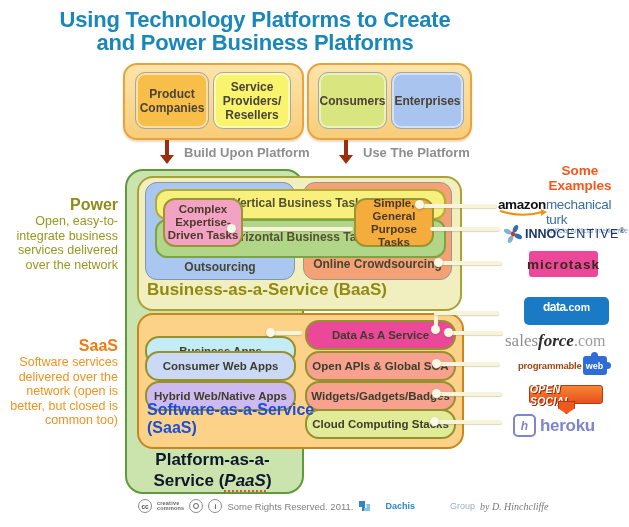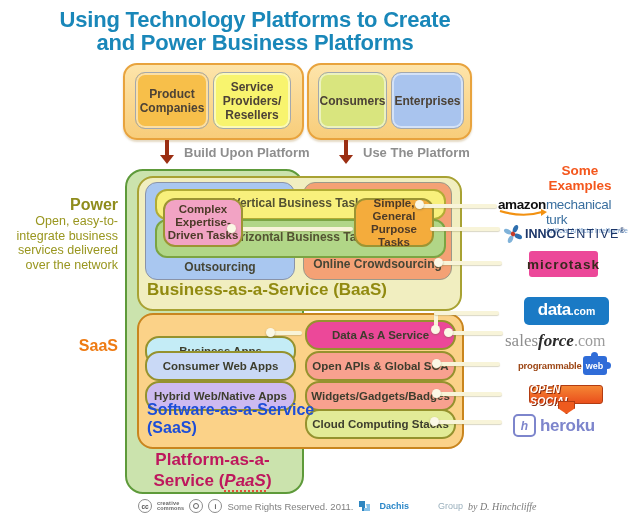--- a/index.html
+++ b/index.html
@@ -57,21 +57,21 @@
   .amzn-prod{font-size:13.5px;font-weight:500;color:#3a6f9f;letter-spacing:-0.3px;}
   .amzn-tag{font-size:6.5px;color:#7aa0cc;text-align:right;}
   .inno-txt{font-size:12.5px;color:#1c3668;}
   .inno-b{font-weight:800;}
   .inno-r{letter-spacing:1.3px;font-weight:500;}
   .sup{font-size:7px;vertical-align:super;}
   .microtask{background:#ec4899;border-radius:3px;display:flex;align-items:center;justify-content:center;
              font-size:13.5px;font-weight:800;color:#38291d;letter-spacing:1px;}
   .datacom{background:#1a7ac5;border-radius:5px;display:flex;align-items:baseline;justify-content:center;
            color:#fff;padding-top:3px;}
-  .datacom .b{font-size:17px;font-weight:800;letter-spacing:-0.5px;}
+  .datacom .b{font-size:12px;font-weight:800;letter-spacing:-0.5px;}
   .datacom .s{font-size:10.5px;font-weight:700;}
   .sf{font-family:"Liberation Serif","DejaVu Serif",serif;display:flex;align-items:baseline;}
   .sf .p1{font-size:17px;color:#8e8e8e;}
   .sf .p2{font-size:17px;color:#2b2b2b;font-style:italic;font-weight:700;}
   .sf .p3{font-size:16px;color:#9b9b9b;}
   .pw{display:flex;align-items:center;}
   .pw .t{font-size:9.5px;font-weight:800;color:#9d4716;letter-spacing:-0.2px;}
   .pw .puzzle{position:relative;width:24px;height:19px;background:#2f6cd8;border-radius:3px;margin-left:1px;
               display:flex;align-items:center;justify-content:center;color:#fff;font-size:9px;font-weight:800;}
   .pw .puzzle:before{content:"";position:absolute;top:-4px;left:8px;width:7px;height:7px;border-radius:50%;background:#2f6cd8;}
@@ -85,21 +85,21 @@
   .heroku .ic{width:19px;height:19px;border:2.5px solid #7d85cc;border-radius:5px;display:flex;
               align-items:center;justify-content:center;font-size:12px;font-weight:800;font-style:italic;}
   .heroku .tx{font-size:17px;font-weight:800;letter-spacing:-0.3px;}
   
   .footer{left:138px;top:499px;display:flex;align-items:center;gap:5px;z-index:1;}
   .cc-badge{width:12px;height:12px;border:1px solid #8c8c8c;border-radius:50%;display:inline-flex;
             align-items:center;justify-content:center;font-size:6.5px;font-weight:700;color:#555;flex:0 0 auto;}
   .cc-inner{width:4px;height:4px;border:1px solid #666;border-radius:50%;}
   .cc-text{font-size:5.5px;line-height:5.5px;color:#666;font-weight:700;letter-spacing:0.2px;}
   .rights{font-size:9.5px;color:#808080;}
-  .dachis{display:flex;align-items:center;gap:8px;}
+  .dachis{display:flex;align-items:center;gap:14px;}
   .dachis .b{font-size:9px;font-weight:800;color:#2b87c8;}
   .dachis .l{font-size:9px;color:#9ab0bd;margin-left:21px;}
   .byline{font-size:10px;font-style:italic;color:#7a7a7a;font-family:"Liberation Serif","DejaVu Serif",serif;}
 </style>
 </head>
 <body>
 
 <div id="canvas">
 
   <div class="abs title preline">Using Technology Platforms to Create
@@ -130,20 +130,25 @@
 
   <div class="abs note" style="left:0px;top:196px;color:#99961f;">
     <div class="hd" style="color:#8f8c1c;">Power</div>
     <div class="bd preline">Open, easy-to-
 integrate business
 services delivered
 over the network</div>
   </div>
   <div class="abs note" style="left:0px;top:337px;color:#f0921f;">
     <div class="hd" style="color:#ee7b13;">SaaS</div>
+    <div class="bd preline">Software services
+delivered over the
+network (open is
+better, but closed is
+common too)</div>
   </div>
 
   <div class="abs paas-box"></div>
 
   <div class="abs baas-box"></div>
   <div class="abs inner-box" style="left:145px;top:182px;width:148px;height:96px;background:#a9c7f0;border:1.5px solid #8a93a8;">
     <div class="inner-label" style="bottom:5px;">Network-Based Outsourcing</div>
   </div>
   <div class="abs inner-box" style="left:303px;top:182px;width:147px;height:96px;background:#f4a175;border:1.5px solid #9a9a8a;">
     <div class="inner-label" style="bottom:8px;">Online Crowdsourcing</div>
@@ -166,21 +171,21 @@
   <div class="abs pill" style="left:145px;top:336px;background:#c4ecf6;">Business Apps</div>
   <div class="abs pill" style="left:145px;top:351px;background:#c9d9f6;">Consumer Web Apps</div>
   <div class="abs pill" style="left:145px;top:381px;background:#cdbaf0;">Hybrid Web/Native Apps</div>
   <div class="abs pill" style="left:305px;top:320px;background:#ec4899;">Data As A Service</div>
   <div class="abs pill" style="left:305px;top:351px;background:#f8a18f;">Open APIs &amp; Global SOA</div>
   <div class="abs pill" style="left:305px;top:381px;background:#f8a18f;">Widgets/Gadgets/Badges</div>
   <div class="abs pill" style="left:305px;top:409px;background:#e2eb97;">Cloud Computing Stacks</div>
   <div class="abs section-label preline" style="left:147px;top:401px;font-size:16px;line-height:18px;color:#1d4ed8;">Software-as-a-Service
 (SaaS)</div>
 
-  <div class="abs section-label" style="left:125px;top:449px;width:175px;text-align:center;font-size:17px;line-height:21px;color:#be185d;">
+  <div class="abs section-label" style="left:125px;top:449px;width:175px;text-align:center;font-size:17px;line-height:21px;color:#0f172a;">
     <span>Platform-as-a-</span><br>
     <span>Service (</span><span class="red-dotted">PaaS</span><span>)</span>
   </div>
 
   <div class="cline z7" style="left:419px;top:204px;width:78px;"></div>
   <div class="cdot" style="left:415px;top:200px;"></div>
   <div class="cline z5" style="left:231px;top:227px;width:122px;"></div>
   <div class="cline z7" style="left:430px;top:227px;width:70px;"></div>
   <div class="cdot" style="left:227px;top:224px;"></div>
   <div class="cline z7" style="left:439px;top:261px;width:63px;"></div>

